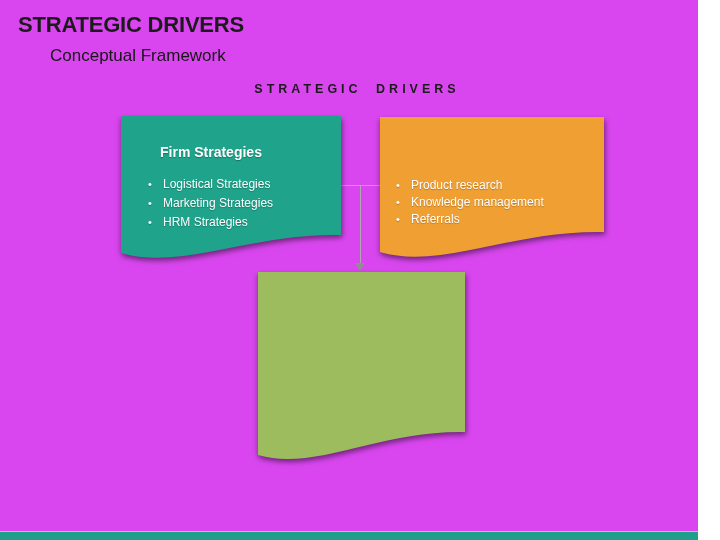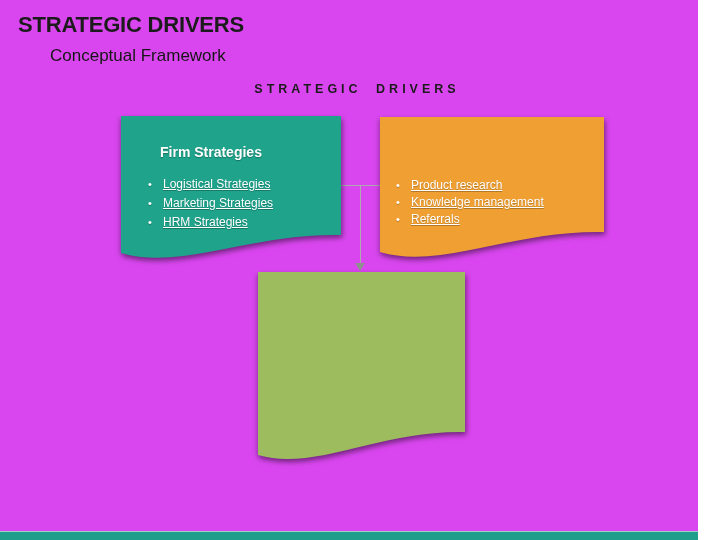--- a/index.html
+++ b/index.html
@@ -64,21 +64,20 @@
   .title-capabilities{ left: 402px; top: 144px; }
   .title-performance { left: 281px; top: 294px; }
 
   .box-list {
     position: absolute;
     margin: 0; padding: 0;
     list-style: none;
     font-size: 12px;
     color: #ffffff;
     text-shadow: 0 1px 1px rgba(0,0,0,0.25);
-    text-decoration: underline;
   }
   .box-list li { white-space: nowrap; }
   .box-list li::before {
     content: "\2022";
     display: inline-block;
     width: 15px;
     font-size: 11px;
   }
   .list-strategies   { left: 148px; top: 175px; }
   .list-strategies li   { line-height: 19px; }

